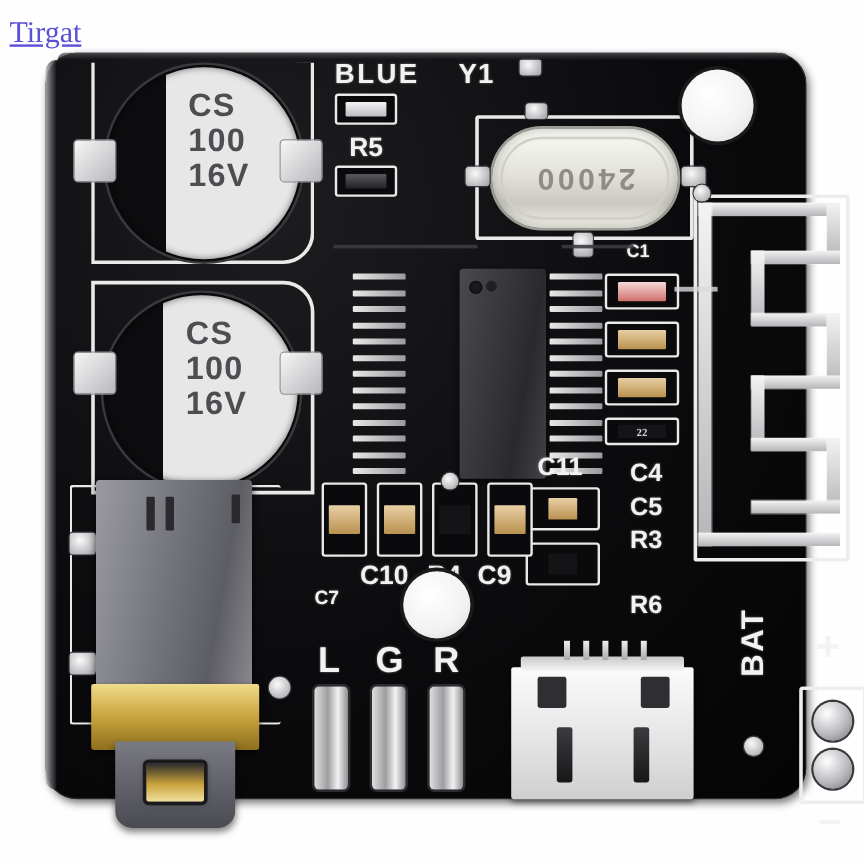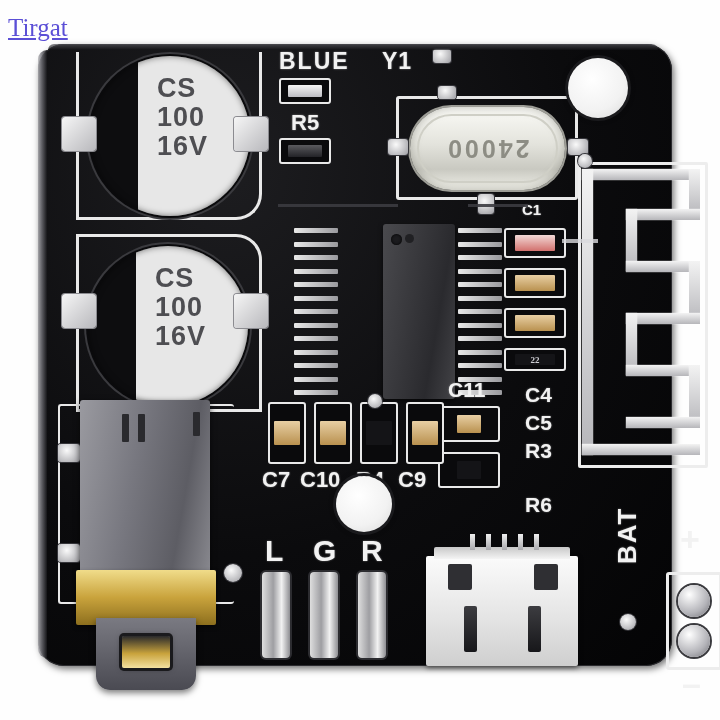--- a/index.html
+++ b/index.html
@@ -295,21 +295,21 @@
     </div>
     <div class="smd" style="left:276px;top:358px;width:38px;height:62px;">
       <div class="body tan" style="width:78%;height:40%;"></div>
     </div>
     <div class="smd" style="left:322px;top:358px;width:38px;height:62px;">
       <div class="body blk" style="width:78%;height:40%;"></div>
     </div>
     <div class="smd" style="left:368px;top:358px;width:38px;height:62px;">
       <div class="body tan" style="width:78%;height:40%;"></div>
     </div>
-    <div class="silk" style="left:224px;top:425px;font-size:22px;">C7</div>
+    <div class="silk" style="left:224px;top:447px;font-size:16px;">C7</div>
     <div class="silk" style="left:262px;top:425px;font-size:22px;">C10</div>
     <div class="silk" style="left:318px;top:425px;font-size:22px;">R4</div>
     <div class="silk" style="left:360px;top:425px;font-size:22px;">C9</div>
 
     <div id="antbox"></div>
     <div id="antwrap">
 
       <div class="anttrace" style="left:0px;top:0px;width:118px;height:11px;"></div>
       <div class="anttrace" style="left:0px;top:0px;width:11px;height:286px;"></div>
       <div class="anttrace" style="left:107px;top:0px;width:11px;height:46px;"></div>

